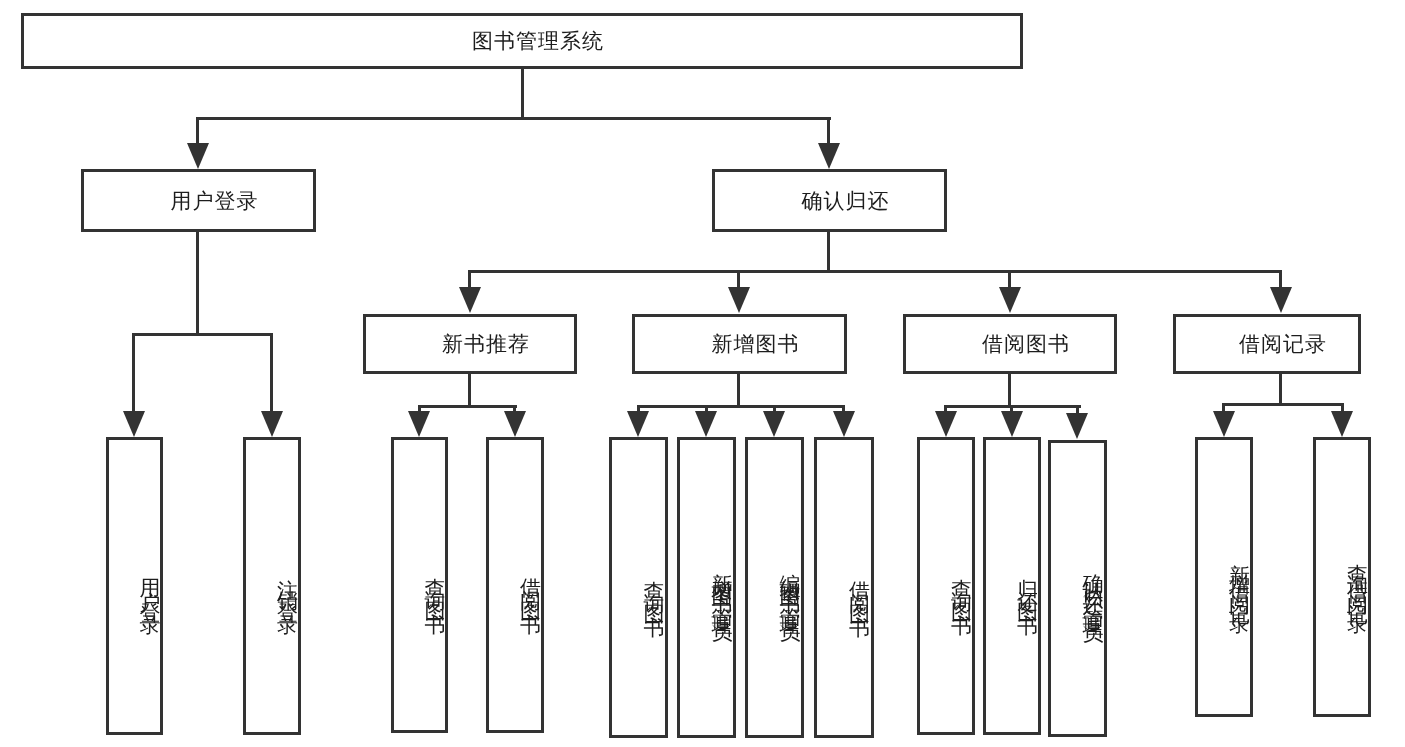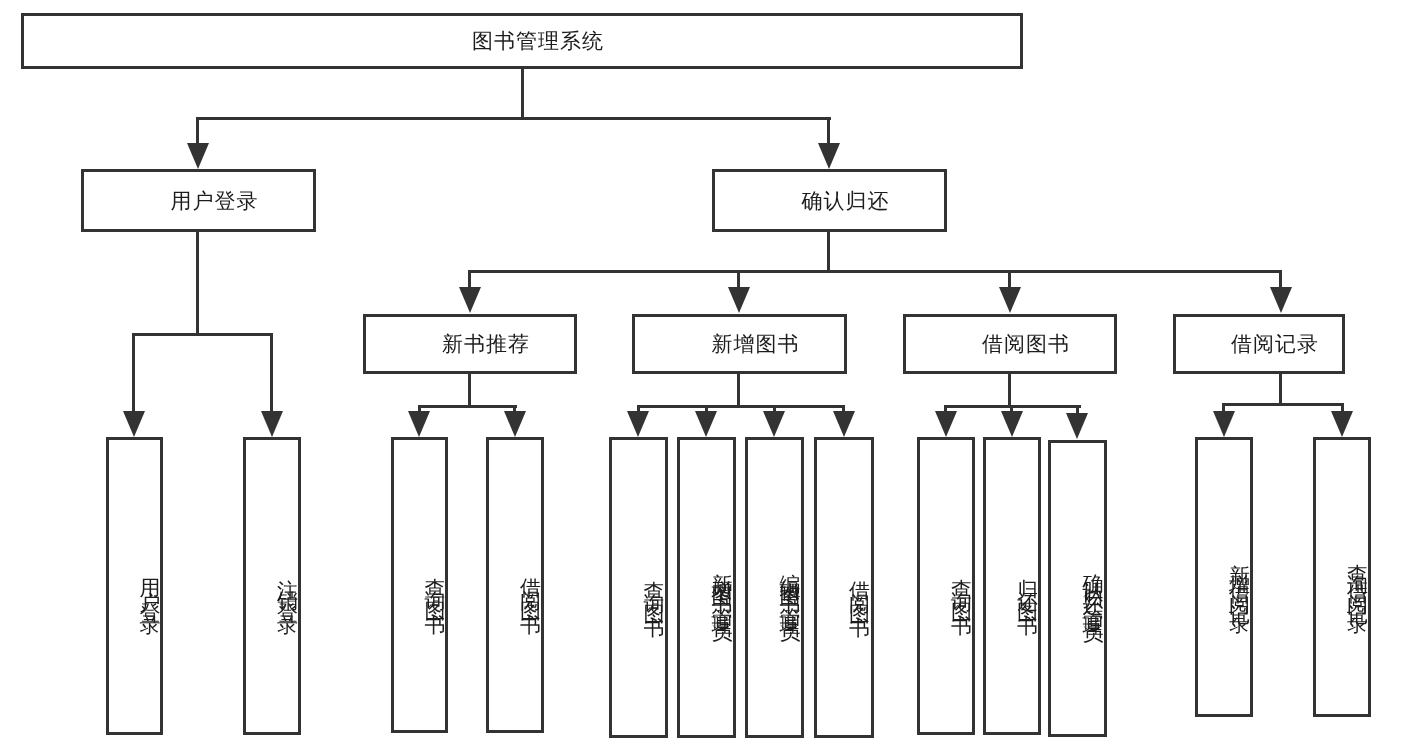--- a/index.html
+++ b/index.html
@@ -73,21 +73,21 @@
 
   <div class="box" style="left:363px;top:314px;width:214px;height:60px">
     <span class="hlabel">新书推荐</span>
   </div>
   <div class="box" style="left:632px;top:314px;width:215px;height:60px">
     <span class="hlabel">新增图书</span>
   </div>
   <div class="box" style="left:903px;top:314px;width:214px;height:60px">
     <span class="hlabel">借阅图书</span>
   </div>
-  <div class="box" style="left:1173px;top:314px;width:172px;height:60px">
+  <div class="box" style="left:1173px;top:314px;width:188px;height:60px">
     <span class="hlabel">借阅记录</span>
   </div>
 
   <div class="vline" style="left:468px;top:374px;height:34px"></div>
   <div class="hline" style="left:418px;top:405px;width:99px"></div>
   <div class="vline" style="left:418px;top:405px;height:9px"></div>
   <div class="vline" style="left:513px;top:405px;height:9px"></div>
   <div class="arrow" style="left:408px;top:411px"></div>
   <div class="arrow" style="left:504px;top:411px"></div>
 

